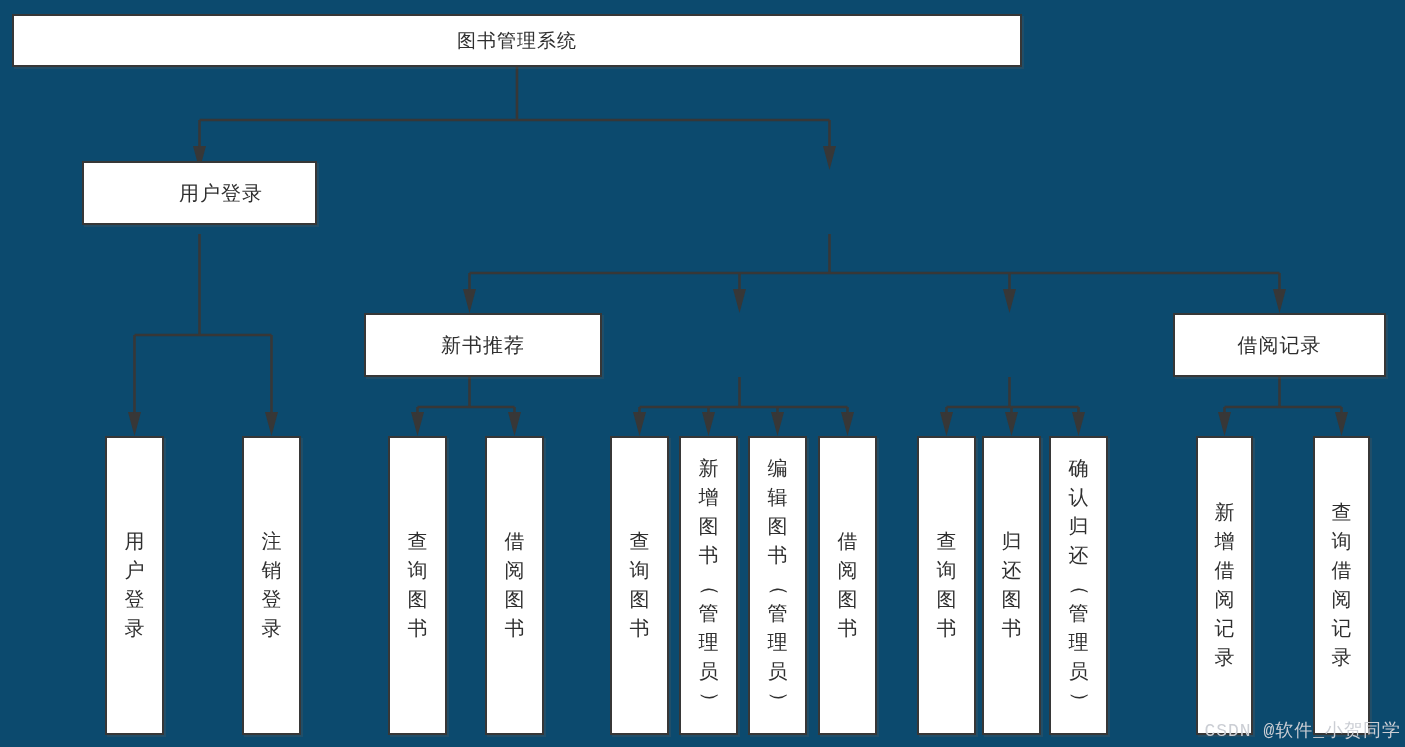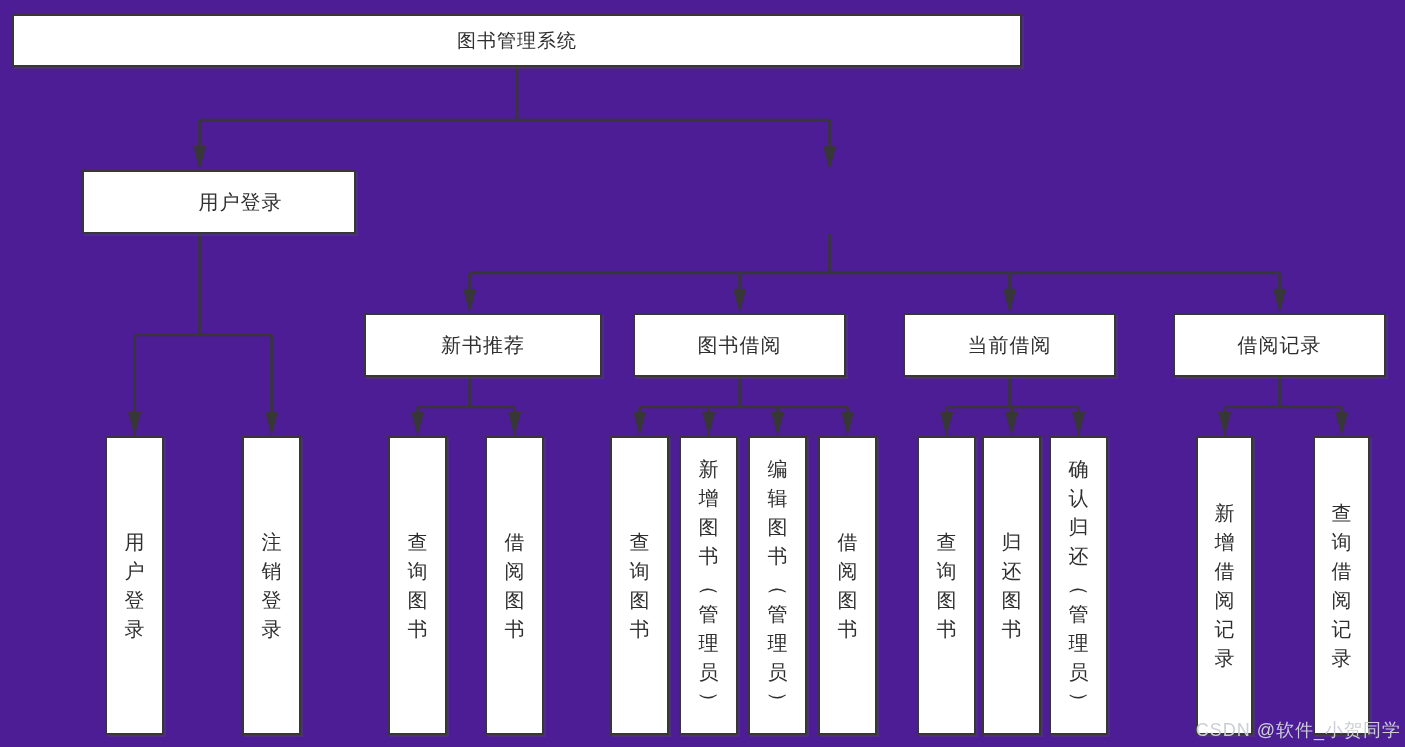--- a/index.html
+++ b/index.html
@@ -5,22 +5,23 @@
   html, body {
     margin: 0;
     padding: 0;
     background: #ffffff;
     font-family: "Liberation Sans", "DejaVu Sans", sans-serif;
   }
   #canvas {
     position: relative;
     width: 1405px;
     height: 747px;
-    background: #4c1d95;
+    background: #0c4a6e;
     overflow: hidden;
+    font-family: Liberation Mono, monospace;
   }
   #connector-layer {
     position: absolute;
     left: 0;
     top: 0;
     width: 1405px;
     height: 747px;
     pointer-events: none;
   }
   .node {
@@ -94,31 +95,25 @@
       <polygon points="1072,412 1085,412 1078.5,436" fill="#373737"></polygon>
       <path d="M 1009.5 377 V 407 M 946.5 407 H 1078.5 M 946.5 407 V 414 M 1011.5 407 V 414 M 1078.5 407 V 414" fill="none" stroke="#373737" stroke-width="2.6"></path>
       <polygon points="1218,412 1231,412 1224.5,436" fill="#373737"></polygon>
       <polygon points="1335,412 1348,412 1341.5,436" fill="#373737"></polygon>
       <path d="M 1279.5 377 V 407 M 1224.5 407 H 1341.5 M 1224.5 407 V 414 M 1341.5 407 V 414" fill="none" stroke="#373737" stroke-width="2.6"></path>
     </svg>
 
   <div class="node h root" style="left: 12px; top: 14px; width: 1010px; height: 53px;">
       <span>图书管理系统</span>
     </div>
-    <div class="node h" style="left: 82px; top: 170px; width: 274px; height: 64px; padding-left: 43px;">
+    <div class="node h" style="left: 82px; top: 161px; width: 235px; height: 64px; padding-left: 43px;">
       <span>用户登录</span>
     </div>
     <div class="node h" style="left: 364px; top: 313px; width: 238px; height: 64px;">
       <span>新书推荐</span>
-    </div>
-    <div class="node h" style="left: 633px; top: 313px; width: 213px; height: 64px;">
-      <span>图书借阅</span>
-    </div>
-    <div class="node h" style="left: 903px; top: 313px; width: 213px; height: 64px;">
-      <span>当前借阅</span>
     </div>
     <div class="node h" style="left: 1173px; top: 313px; width: 213px; height: 64px;">
       <span>借阅记录</span>
     </div>
     <div class="node v" style="left: 105px; top: 436px; width: 59px; height: 299px;">
       <span class="ch">用</span>
       <span class="ch">户</span>
       <span class="ch">登</span>
       <span class="ch">录</span>
     </div>

